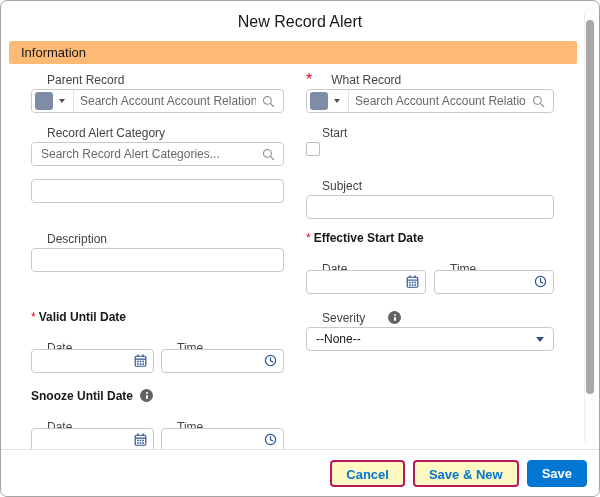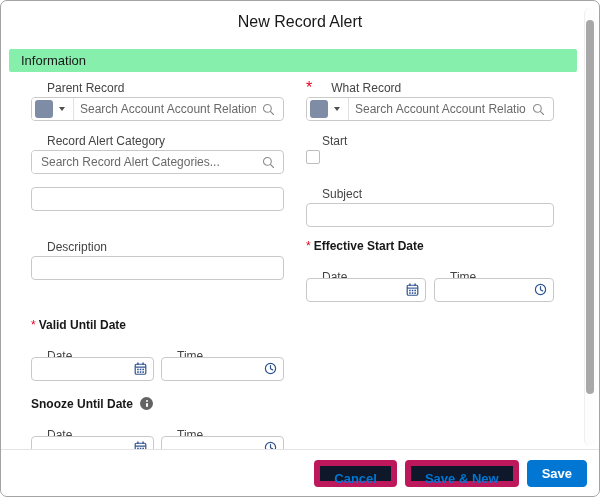--- a/index.html
+++ b/index.html
@@ -6,21 +6,21 @@
   html,body { background:#fff; font-family:"Liberation Sans", sans-serif; }
   .modal{
     position:relative; width:600px; height:497px; background:#fff;
     border:1px solid #a3a3a3; border-radius:7px; overflow:hidden;
   }
   .modal-title{
     padding-top:12px; text-align:center; font-size:16px; font-weight:500;
     color:#181818; line-height:18px;
   }
   .section-header{
-    margin:18px 22px 0 8px; height:23px; line-height:23px; background:#86efac;
+    margin:10px 22px 0 8px; height:23px; line-height:23px; background:#fdba74;
     border-radius:2px; padding-left:12px; font-size:13px; color:#181818;
   }
   .form{ padding:9px 0 0 30px; }
   .row{ display:flex; gap:22px; margin-bottom:13px; }
   .row-4{ margin-bottom:17px; }
   .row-5{ margin-bottom:16px; }
   .col-l{ width:253px; }
   .col-r{ width:248px; }
   .field-label{
     display:block; font-size:12px; line-height:12px; color:#444; margin:16px;
@@ -105,21 +105,21 @@
   
   .footer{
     position:absolute; left:0; right:0; bottom:0; height:47px; background:#fff;
     border-top:1px solid #e3e3e3; display:flex; align-items:center; justify-content:flex-end;
     gap:8px; padding-right:12px; border-radius:0 0 7px 7px;
   }
   .btn{
     height:27px; padding:0 14px; border-radius:4px; font-size:13px; font-weight:600;
     font-family:inherit; cursor:pointer; line-height:25px;
   }
-  .btn-neutral{ background:#0f172a; border:6px solid #be185d; color:#0176d3; }
+  .btn-neutral{ background:#fef9c3; border:2px solid #be185d; color:#0176d3; }
   .btn-brand{ background:#0176d3; border:1px solid #0176d3; color:#fff; }
 </style>
 </head>
 <body>
 
 <div class="modal">
 
   <div class="modal-title">New Record Alert</div>
 
   <div class="section-header">
@@ -294,20 +294,30 @@
               <span class="dt-icon">
                 <svg width="13" height="13" viewBox="0 0 14 14">
                     <circle cx="7" cy="7" r="5.5" fill="none" stroke="#2e5491" stroke-width="1.3"></circle>
                     <polyline points="7,3.8 7,7.3 9.3,8.5" fill="none" stroke="#2e5491" stroke-width="1.3" stroke-linecap="round" stroke-linejoin="round"></polyline>
                   </svg>
               </span>
             </div>
           </div>
         </div>
       </div>
+      <div class="col-r">
+        <div class="label-flex">
+          <span class="field-label">Severity</span>
+          <span class="info-icon"></span>
+        </div>
+        <div class="select">
+          <span>--None--</span>
+          <span class="tri tri-blue"></span>
+        </div>
+      </div>
     </div>
 
     <div class="row">
       <div class="col-l">
         <div class="group-label">
           <span>Snooze Until Date</span>
           <span class="info-icon"></span>
         </div>
         <div class="datetime dt-l">
           <div class="dt-field">

